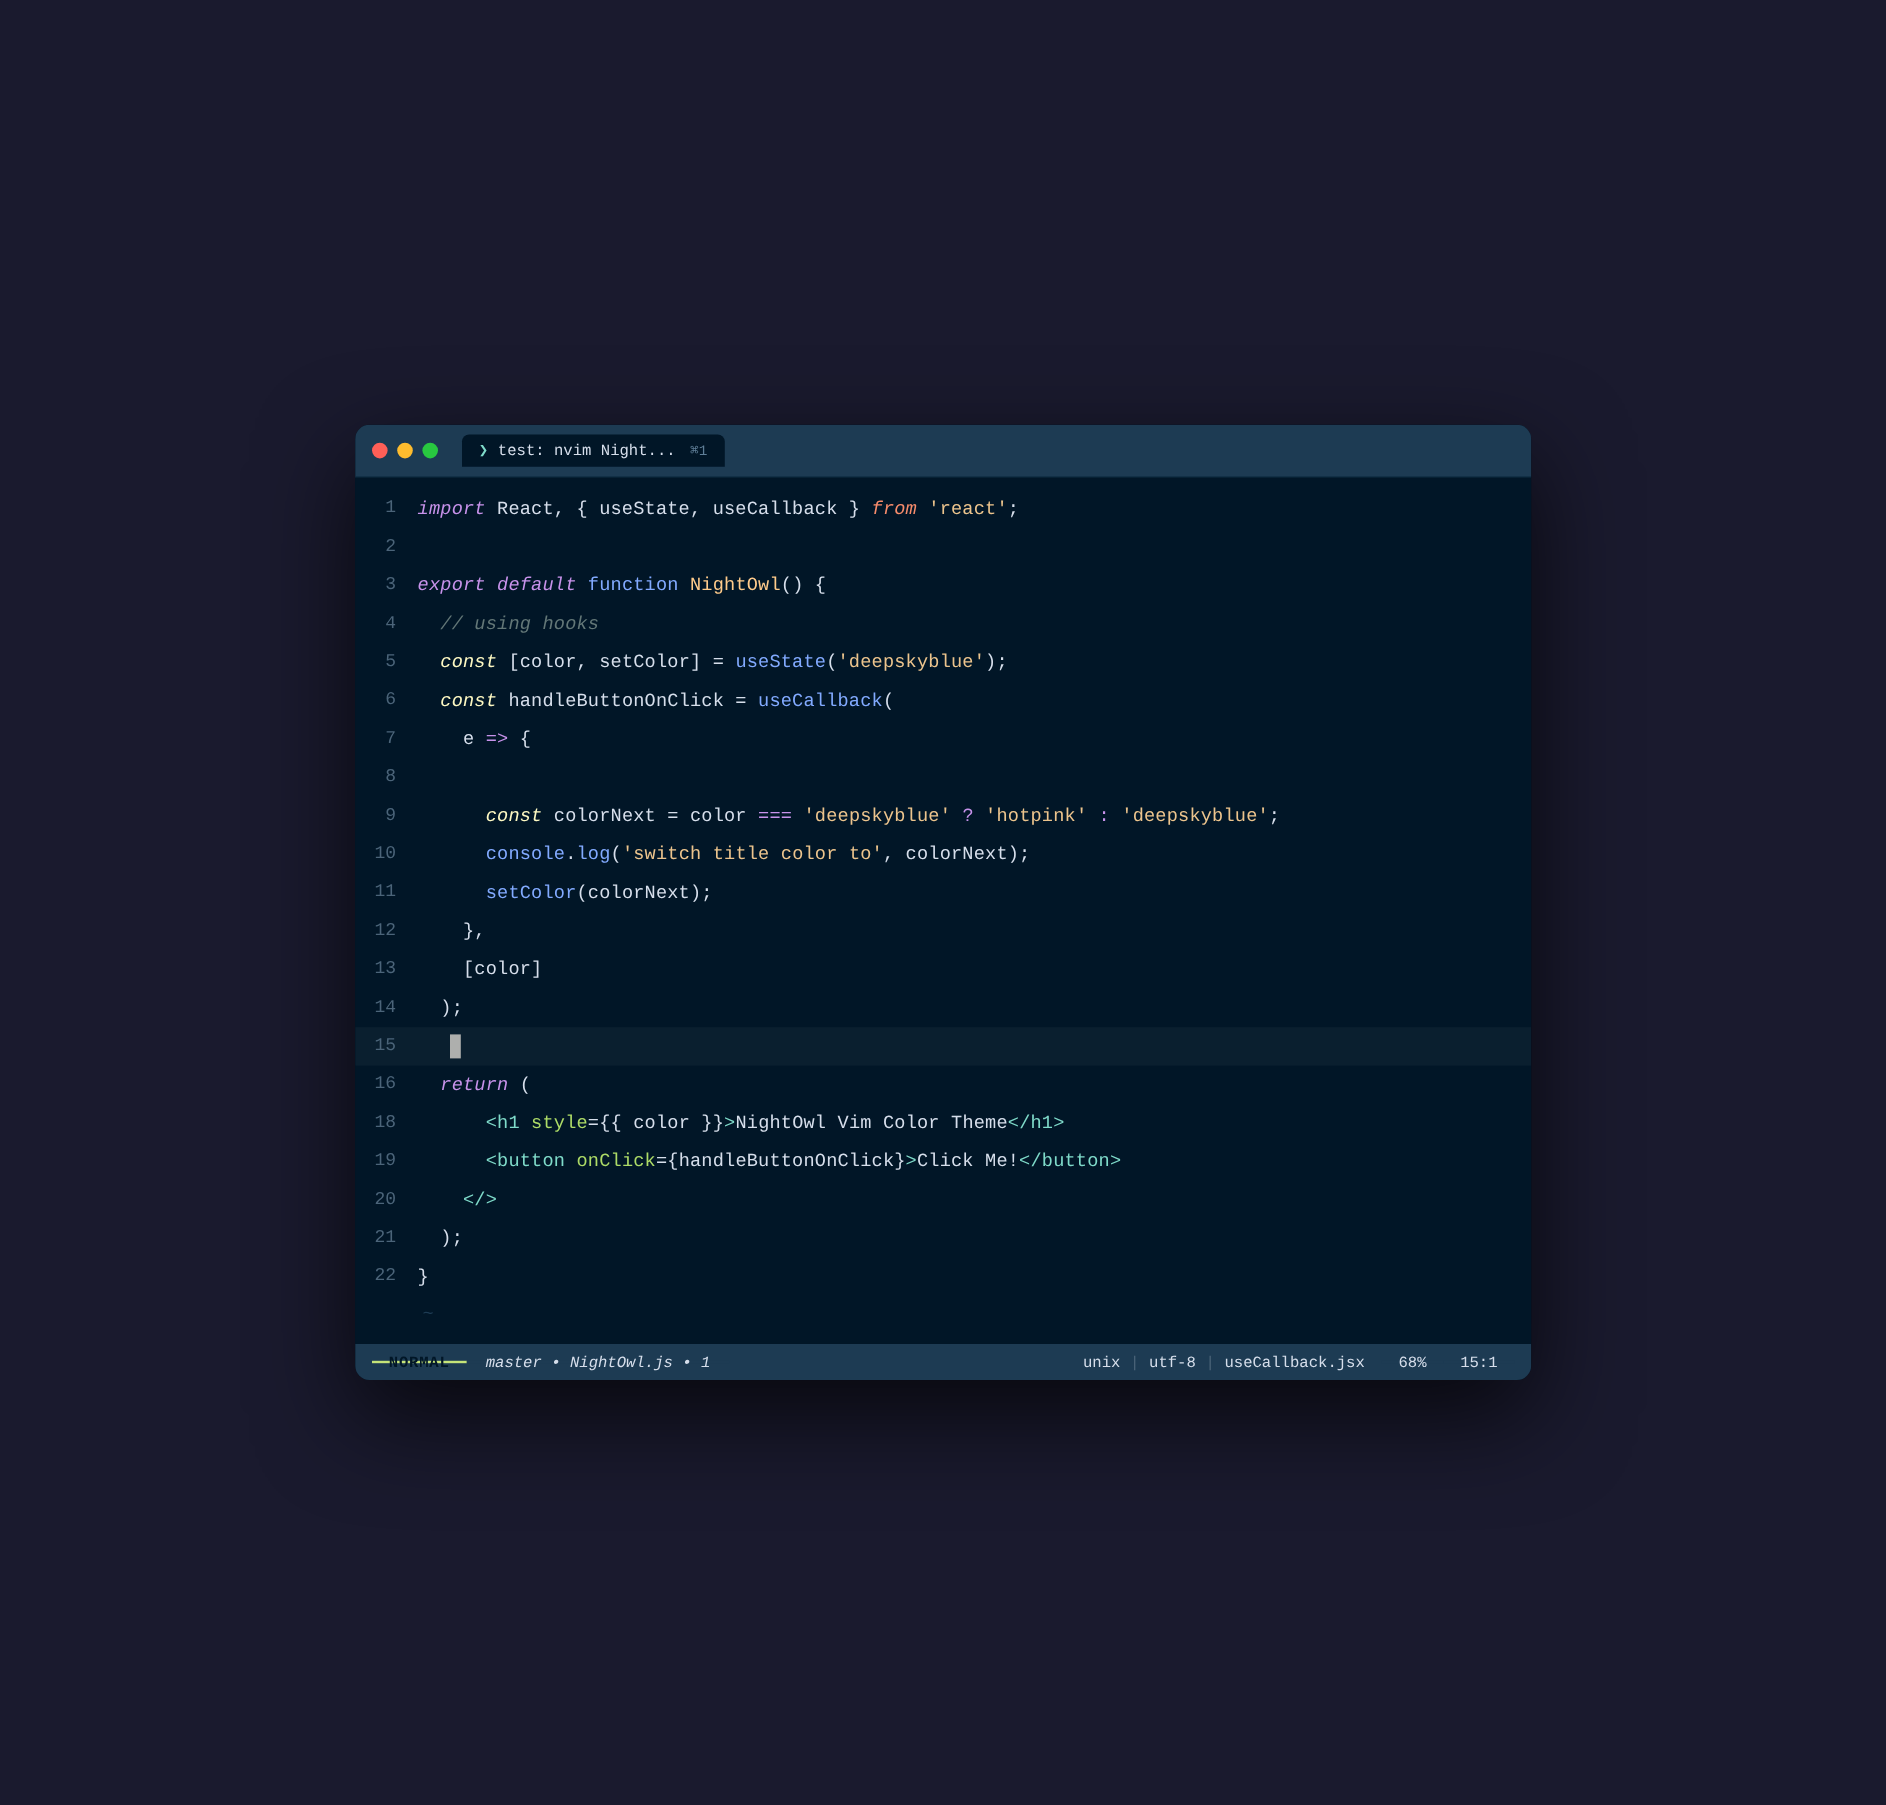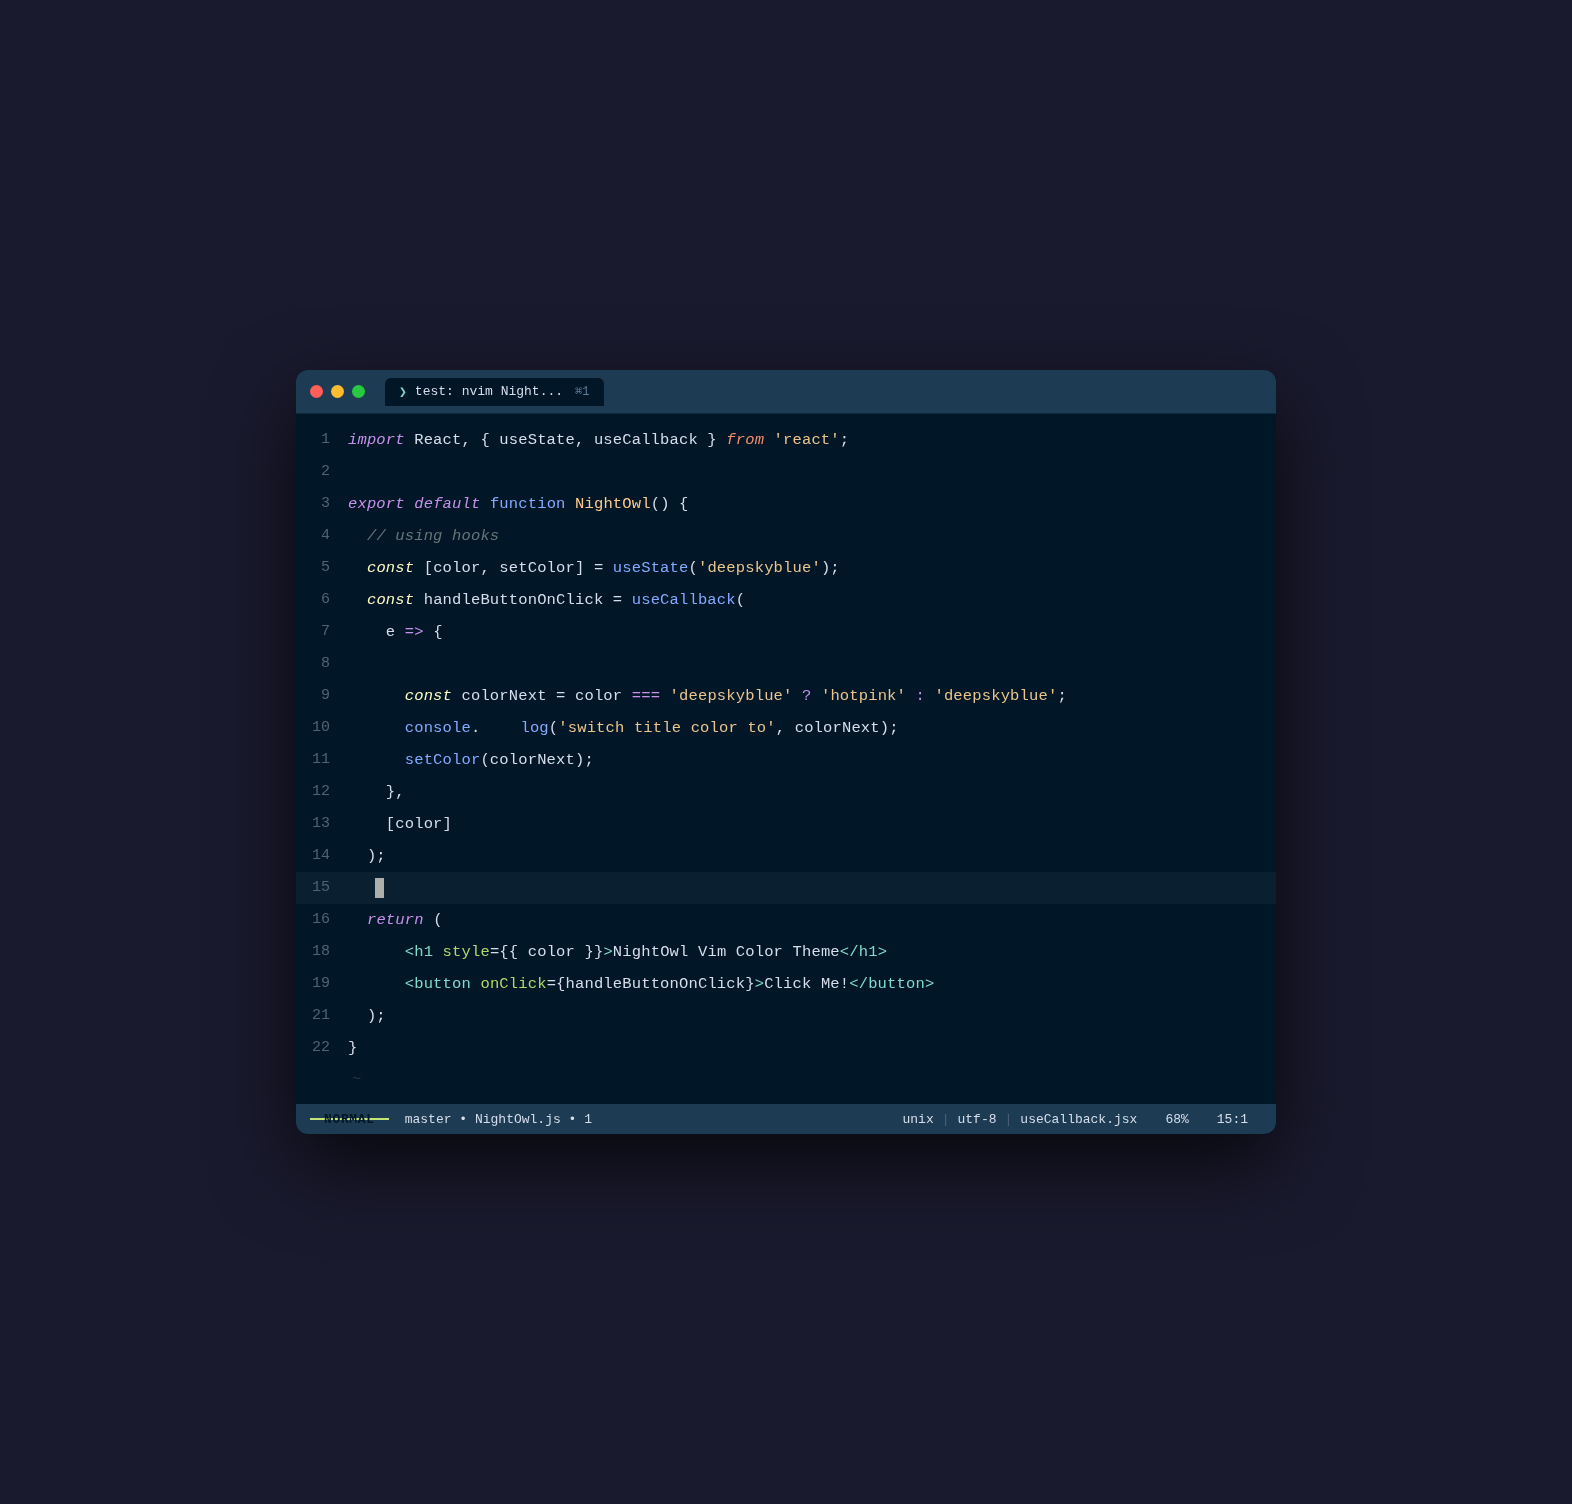--- a/index.html
+++ b/index.html
@@ -138,21 +138,21 @@
     .comment      { color: #637777; font-style: italic; }
     .fn-call      { color: #82aaff; }
     .plain        { color: #d6deeb; }
     .jsx-tag      { color: #7fdbca; }
     .jsx-attr     { color: #addb67; }
     .jsx-punct    { color: #7fdbca; }
     .triple-eq    { color: #c792ea; }
     .ternary      { color: #c792ea; }
     .arrow        { color: #c792ea; }
     .console      { color: #82aaff; }
-    .log          { color: #82aaff; margin-left: 40px; }
+    .log          { color: #82aaff; }
     .component    { color: #ffcb8b; }
 
     .cursor {
       display: inline-block;
       width: 9px;
       height: 20px;
       background: #aeafad;
       vertical-align: middle;
       margin-left: 1px;
     }
@@ -181,20 +181,21 @@
     }
 
     .status-branch {
       background: #1d3b53;
       color: #d6deeb;
       padding: 0 16px;
       height: 100%;
       display: flex;
       align-items: center;
       font-size: 13px;
+      font-style: italic;
     }
 
     .status-spacer { flex: 1; }
 
     .status-info {
       color: #d6deeb;
       padding: 0 14px;
       height: 100%;
       display: flex;
       align-items: center;
@@ -298,20 +299,24 @@
         <span class="line-number">16</span>
         <span class="line-content"><span class="plain">  </span><span class="kw-return">return</span><span class="plain"> (</span></span>
       </div>
       <div class="code-line">
         <span class="line-number">18</span>
         <span class="line-content"><span class="plain">      </span><span class="jsx-tag">&lt;h1</span><span class="plain"> </span><span class="jsx-attr">style</span><span class="plain">={{</span><span class="plain"> color </span><span class="plain">}}</span><span class="jsx-tag">&gt;</span><span class="plain">NightOwl Vim Color Theme</span><span class="jsx-tag">&lt;/h1&gt;</span></span>
       </div>
       <div class="code-line">
         <span class="line-number">19</span>
         <span class="line-content"><span class="plain">      </span><span class="jsx-tag">&lt;button</span><span class="plain"> </span><span class="jsx-attr">onClick</span><span class="plain">={handleButtonOnClick}</span><span class="jsx-tag">&gt;</span><span class="plain">Click Me!</span><span class="jsx-tag">&lt;/button&gt;</span></span>
+      </div>
+      <div class="code-line">
+        <span class="line-number">20</span>
+        <span class="line-content"><span class="plain">    </span><span class="jsx-punct">&lt;/&gt;</span></span>
       </div>
       <div class="code-line">
         <span class="line-number">21</span>
         <span class="line-content"><span class="plain">  );</span></span>
       </div>
       <div class="code-line">
         <span class="line-number">22</span>
         <span class="line-content"><span class="plain">}</span></span>
       </div>
       <div class="tilde-line">

